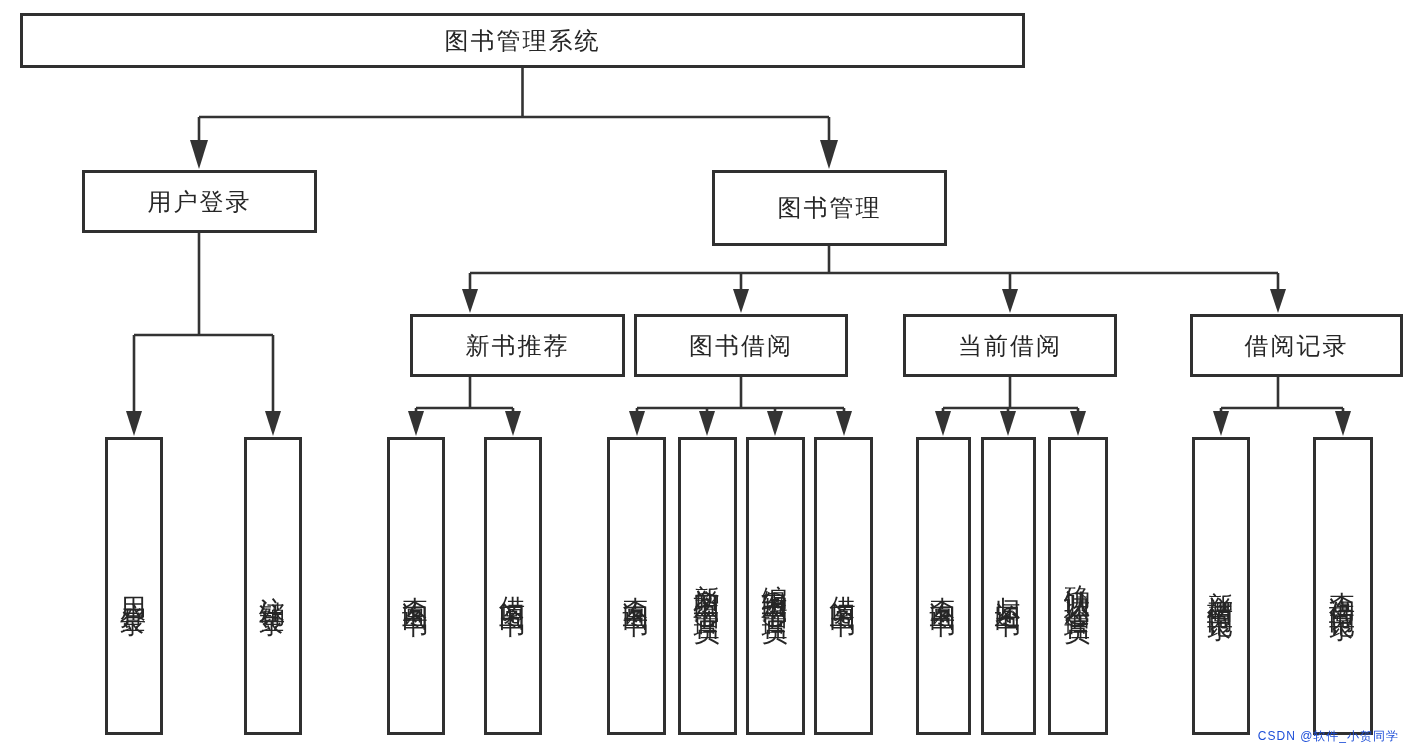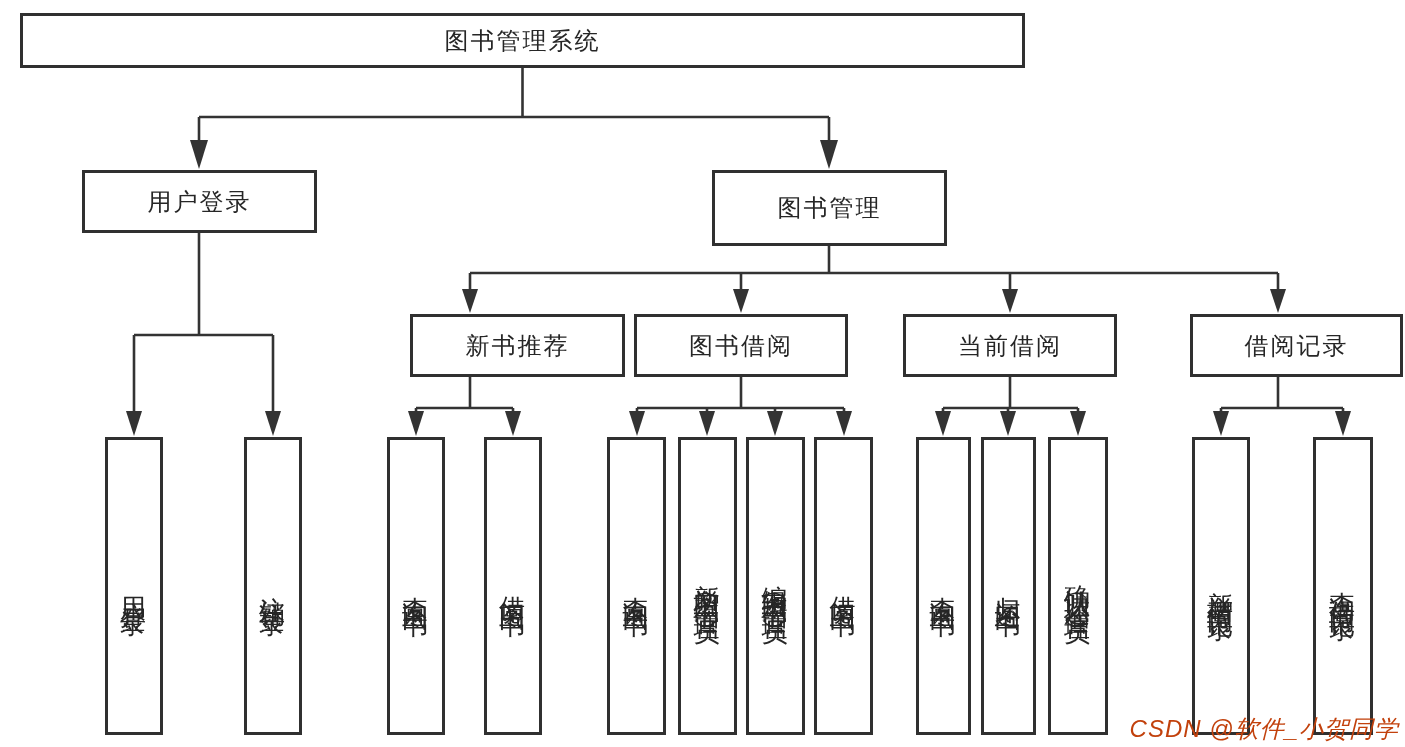--- a/index.html
+++ b/index.html
@@ -33,26 +33,25 @@
     writing-mode: vertical-rl;
     text-orientation: mixed;
     font-size: 26px;
     letter-spacing: 5px;
     white-space: nowrap;
   }
   .vnode { border-width: 3px; }
   #watermark {
     position: absolute;
     right: 6px; bottom: 2px;
-    font-size: 24px;
+    font-size: 12px;
     letter-spacing: 1px;
-    color: #c2410c;
+    color: #1d4ed8;
     z-index: 5;
     white-space: nowrap;
-    font-style: italic;
   }
 </style>
 </head>
 <body>
 
 <div id="canvas">
 
   <svg id="connector-svg" viewBox="0 0 1405 747" xmlns="http://www.w3.org/2000/svg">
     <g stroke="#333333" stroke-width="2.6" fill="none">
 

